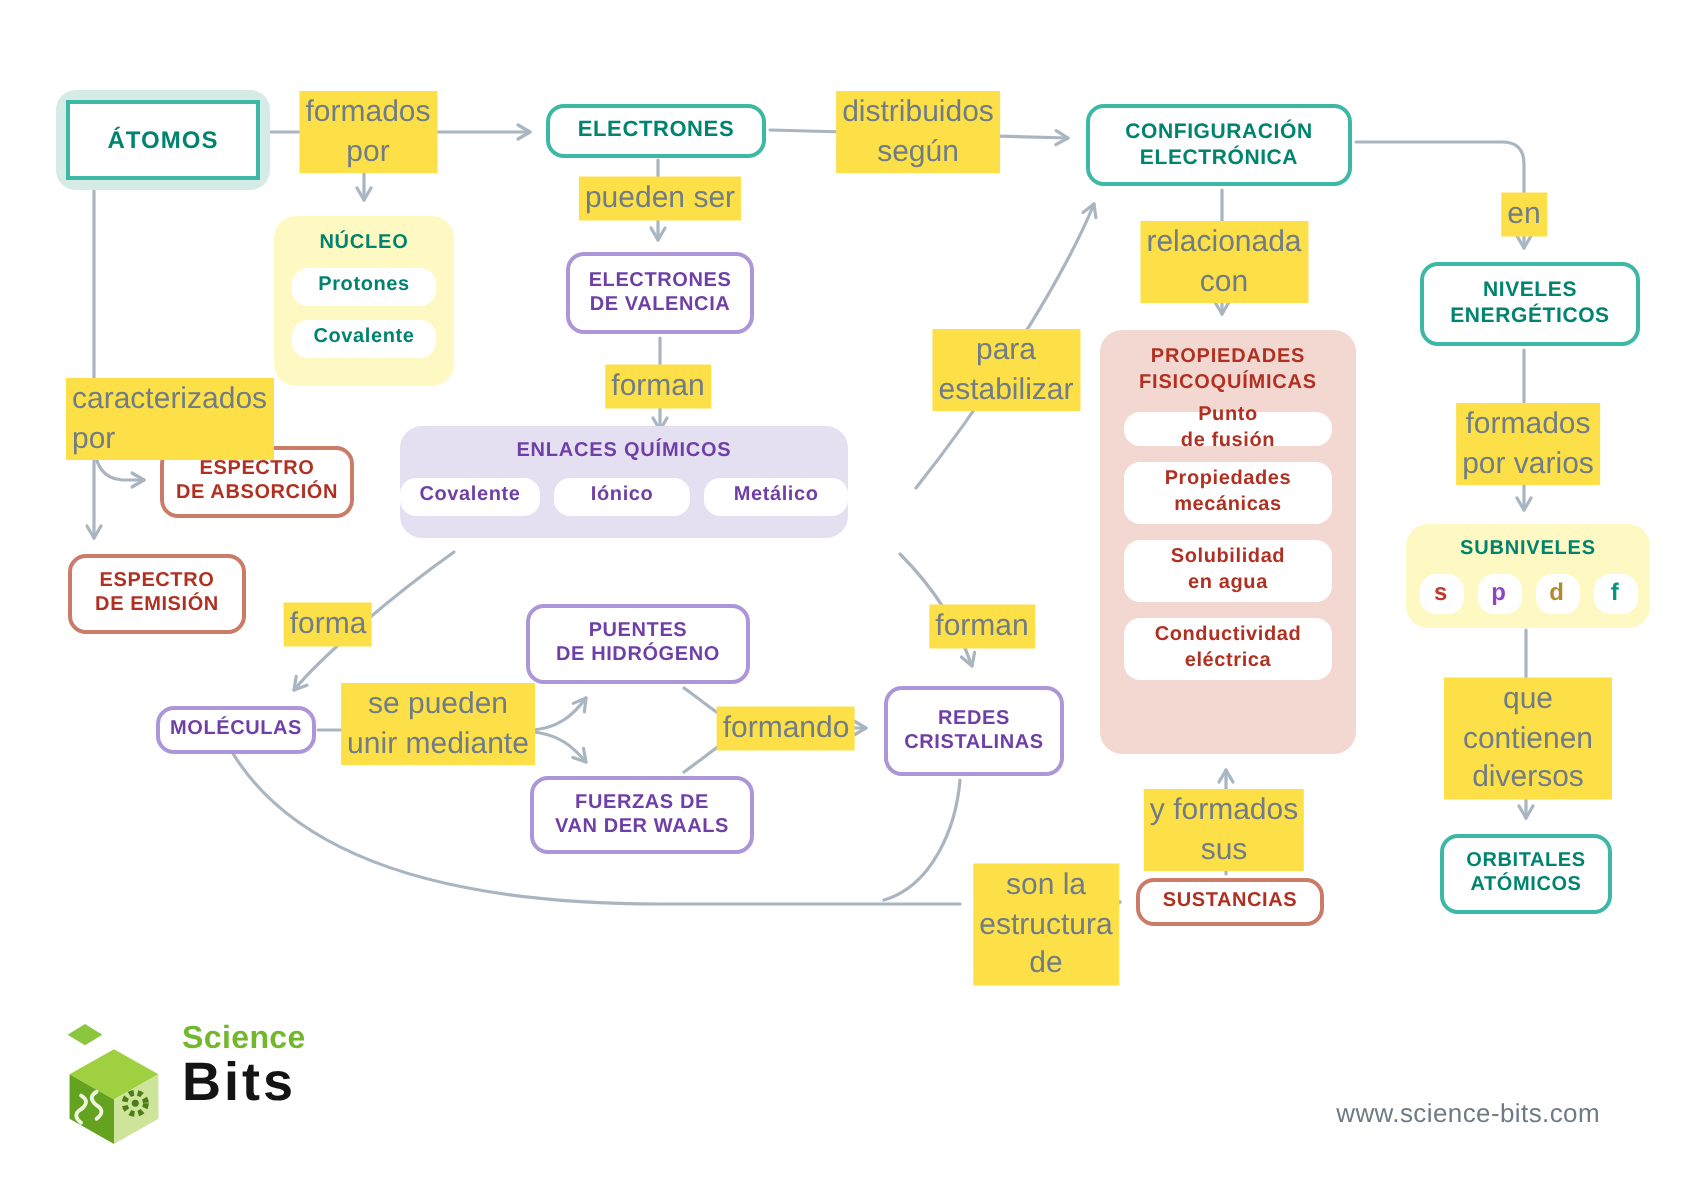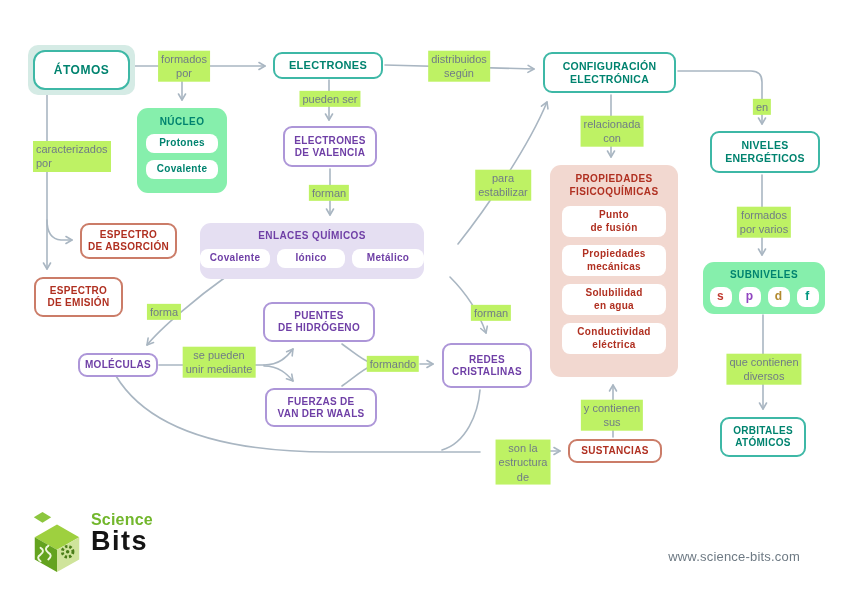--- a/index.html
+++ b/index.html
@@ -6,37 +6,37 @@
   body{width:848px;height:599px;position:relative;font-family:"Liberation Sans",sans-serif;overflow:hidden;}
   .stage{position:absolute;inset:0;}
   svg.wires{position:absolute;left:0;top:0;z-index:1;}
   .node,.panel,.elabel{position:absolute;box-sizing:border-box;z-index:2;}
   .node{background:#fff;border:2px solid;border-radius:9px;display:flex;align-items:center;justify-content:center;
         text-align:center;font-weight:700;letter-spacing:.3px;line-height:1.2;white-space:pre-line;}
   .node.teal{border-color:#3eb8a6;color:#00836f;}
   .node.purple{border-color:#ad96d8;color:#6f3fa6;}
   .node.red{border-color:#cb7c68;color:#b03021;}
   .panel{border-radius:11px;text-align:center;}
-  .panel.tealbg{background:#86efac;}
+  .panel.tealbg{background:#fef9c3;}
   .panel.purplebg{background:#e5dff2;}
   .panel.pinkbg{background:#f2d8d0;}
   .panel .ptitle{font-weight:700;letter-spacing:.4px;white-space:pre-line;line-height:1.25;padding-top:8px;}
   .panel.tealbg .ptitle{color:#00836f;}
   .panel.purplebg .ptitle{color:#6f3fa6;}
   .panel.pinkbg .ptitle{color:#b03021;}
   .pill{background:#fff;border-radius:8px;font-weight:700;letter-spacing:.3px;white-space:pre-line;line-height:1.25;
         display:flex;align-items:center;justify-content:center;}
   .tealbg .pill{color:#00836f;text-align:center;}
   .purplebg .pill{color:#6f3fa6;}
   .pinkbg .pill{color:#b03021;}
-  .elabel{font-size:11px;color:#707c86;background:#bef264;text-align:center;line-height:1.3;
+  .elabel{font-size:15px;color:#707c86;background:#fde047;text-align:center;line-height:1.3;
           white-space:pre-line;transform:translate(-50%,-50%);padding:1px 3px;z-index:3;}
-  .elabel.left{transform:none;text-align:left;}
+  .elabel.left{transform:none;text-align:left;margin-top:48px;}
   .atomos-outer{background:#d5ebe5;border-radius:10px;padding:5px;display:flex;}
-  .atomos-inner{flex:1;background:#fff;border:2px solid #3eb8a6;border-radius:12px;color:#00836f;
+  .atomos-inner{flex:1;background:#fff;border:2px solid #3eb8a6;border-radius:0;color:#00836f;
                 font-weight:700;font-size:12px;letter-spacing:.5px;display:flex;align-items:center;justify-content:center;}
   .subrow{display:flex;justify-content:center;gap:7px;margin-top:5px;}
   .subrow .pill{width:22px;height:20px;font-size:12px;}
   .footer-url{position:absolute;right:48px;top:549px;font-size:13px;color:#6e7a84;letter-spacing:.2px;z-index:2;}
   .logo{position:absolute;left:28px;top:511px;display:flex;z-index:2;}
   .logo-text{margin-left:5px;}
   .logo-science{color:#72b72c;font-weight:700;font-size:16px;letter-spacing:.2px;}
   .logo-bits{color:#141414;font-weight:700;font-size:27px;line-height:.95;letter-spacing:1.5px;}
 </style>
 </head>
@@ -105,33 +105,33 @@
       <div class="pill" style="color: rgb(192, 57, 47);">s</div>
       <div class="pill" style="color: rgb(144, 68, 192);">p</div>
       <div class="pill" style="color: rgb(178, 138, 46);">d</div>
       <div class="pill" style="color: rgb(0, 150, 127);">f</div>
     </div>
   </div>
 
   <div class="node teal" style="left:720px;top:417px;width:86px;height:40px;font-size:10px;">ORBITALES
 ATÓMICOS</div>
 
-  <div class="panel purplebg" style="left:200px;top:223px;width:224px;height:56px;">
+  <div class="panel purplebg" style="left:200px;top:213px;width:224px;height:56px;">
     <div class="ptitle" style="font-size:10px;padding-top:7px;">ENLACES QUÍMICOS</div>
     <div style="display:flex;justify-content:center;gap:7px;margin-top:6px;">
       <div class="pill" style="width:74px;height:19px;font-size:10px;">Covalente</div>
       <div class="pill" style="width:72px;height:19px;font-size:10px;">Iónico</div>
       <div class="pill" style="width:76px;height:19px;font-size:10px;">Metálico</div>
     </div>
   </div>
 
   <div class="panel pinkbg" style="left:550px;top:165px;width:128px;height:212px;">
     <div class="ptitle" style="font-size:10px;">PROPIEDADES
 FISICOQUÍMICAS</div>
-    <div class="pill" style="margin:8px 12px 0;height:31px;font-size:10px;">Punto
+    <div class="pill" style="margin:8px 12px 0;height:17px;font-size:10px;">Punto
 de fusión</div>
     <div class="pill" style="margin:8px 12px 0;height:31px;font-size:10px;">Propiedades
 mecánicas</div>
     <div class="pill" style="margin:8px 12px 0;height:31px;font-size:10px;">Solubilidad
 en agua</div>
     <div class="pill" style="margin:8px 12px 0;height:31px;font-size:10px;">Conductividad
 eléctrica</div>
   </div>
 
   <div class="node red" style="left:80px;top:223px;width:97px;height:36px;font-size:10px;">ESPECTRO
@@ -171,21 +171,21 @@
   <div class="elabel" style="left:764px;top:369px;">que contienen
 diversos</div>
   <div class="elabel" style="left:164px;top:312px;">forma</div>
   <div class="elabel" style="left:219px;top:362px;">se pueden
 unir mediante</div>
   <div class="elabel" style="left:393px;top:364px;">formando</div>
   <div class="elabel" style="left:491px;top:313px;">forman</div>
   <div class="elabel" style="left:523px;top:462px;">son la
 estructura
 de</div>
-  <div class="elabel" style="left:612px;top:415px;">y contienen
+  <div class="elabel" style="left:612px;top:415px;">y formados
 sus</div>
 
   <div class="logo">
     <svg width="58" height="62" viewBox="0 0 60 64">
       <polygon points="15,1 24,6.5 15,12 6,6.5" fill="#8cc63e"></polygon>
       <polygon points="30,14 53,27 30,40 7,27" fill="#9ed03f"></polygon>
       <polygon points="7,27 30,40 30,63 7,50" fill="#63a31f"></polygon>
       <polygon points="30,40 53,27 53,50 30,63" fill="#cfe49b"></polygon>
       <circle cx="41" cy="42" r="5.5" fill="none" stroke="#4a7d18" stroke-width="3" stroke-dasharray="2.5 2"></circle>
       <circle cx="41" cy="42" r="1.8" fill="#4a7d18"></circle>

